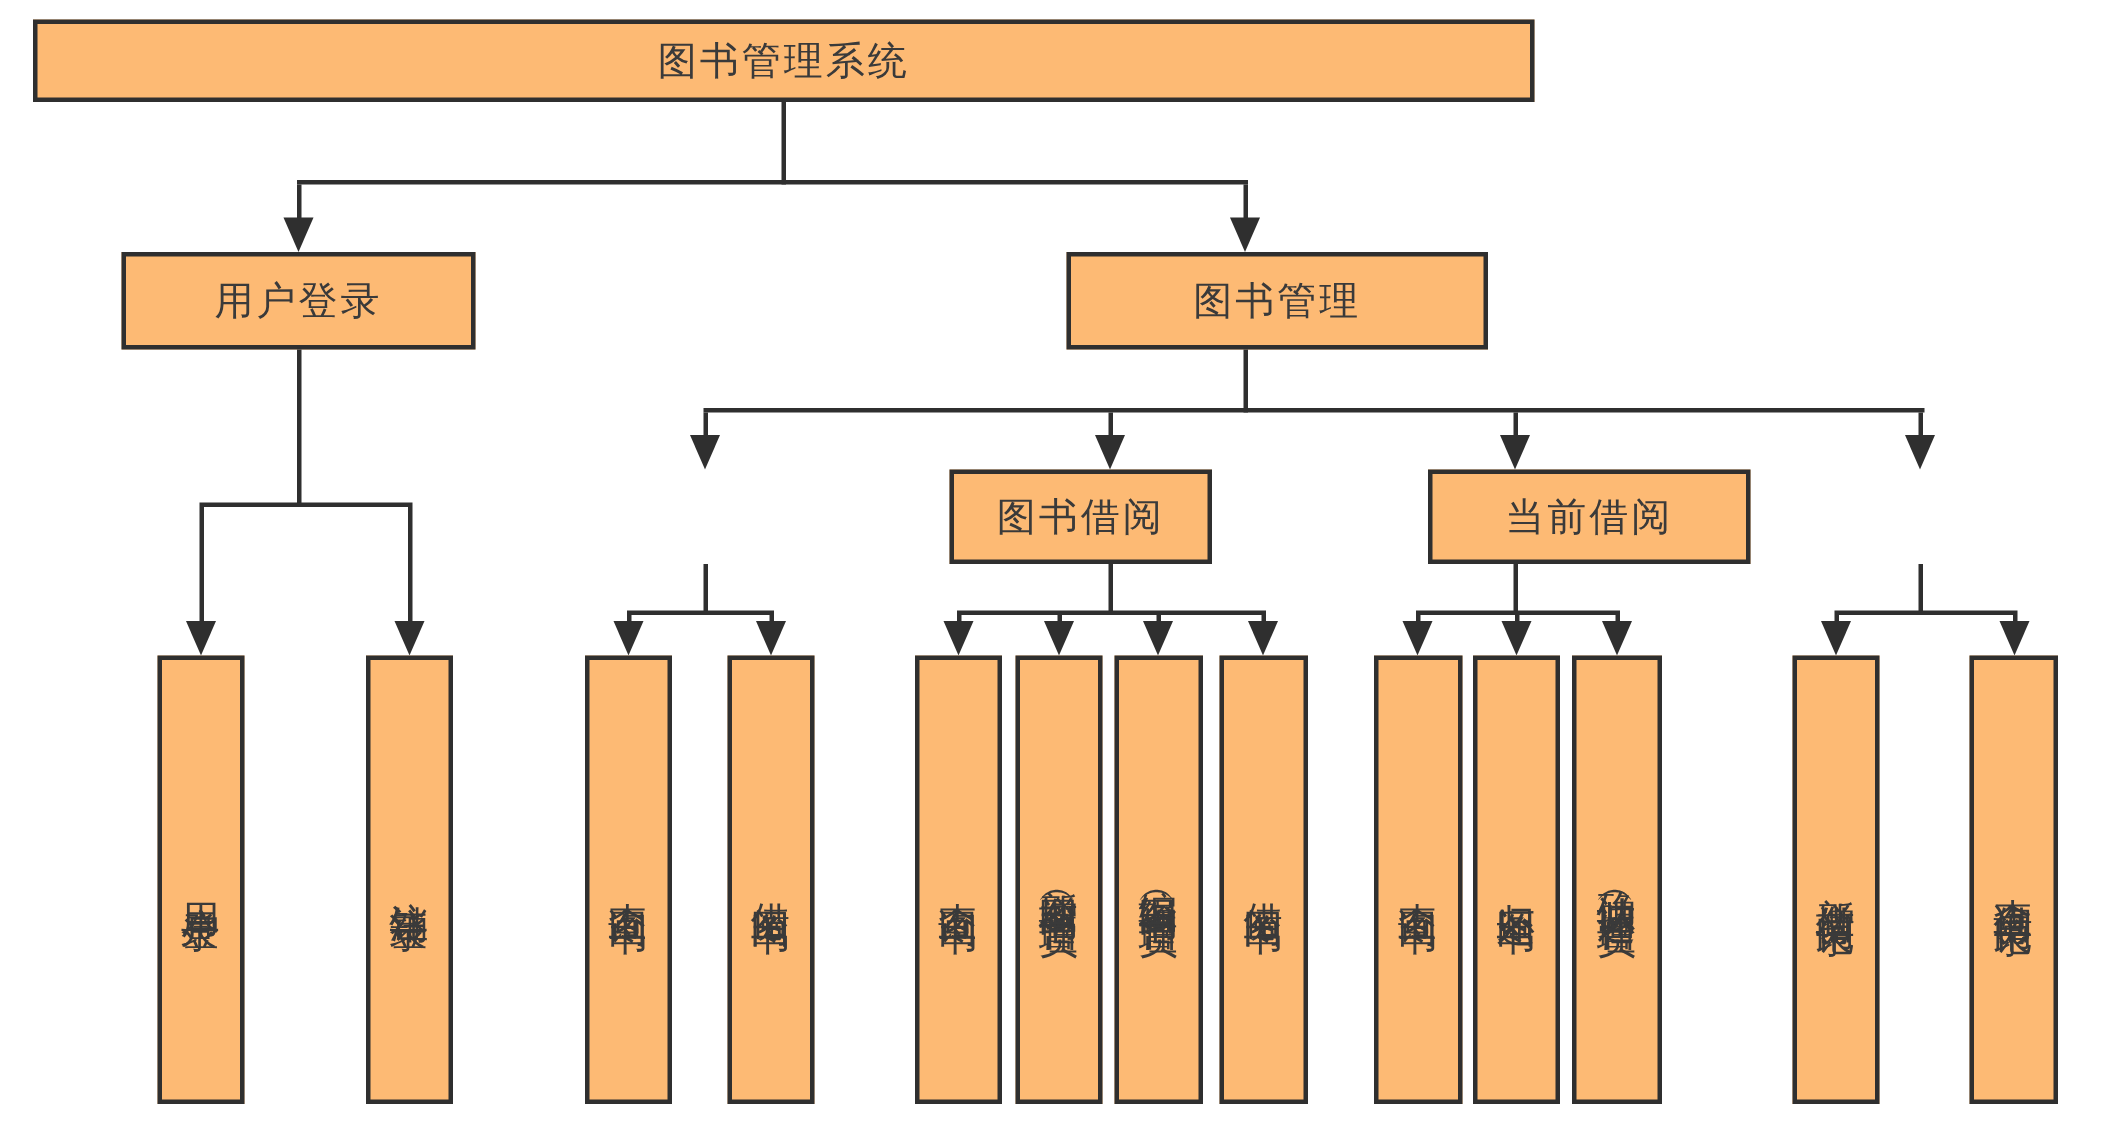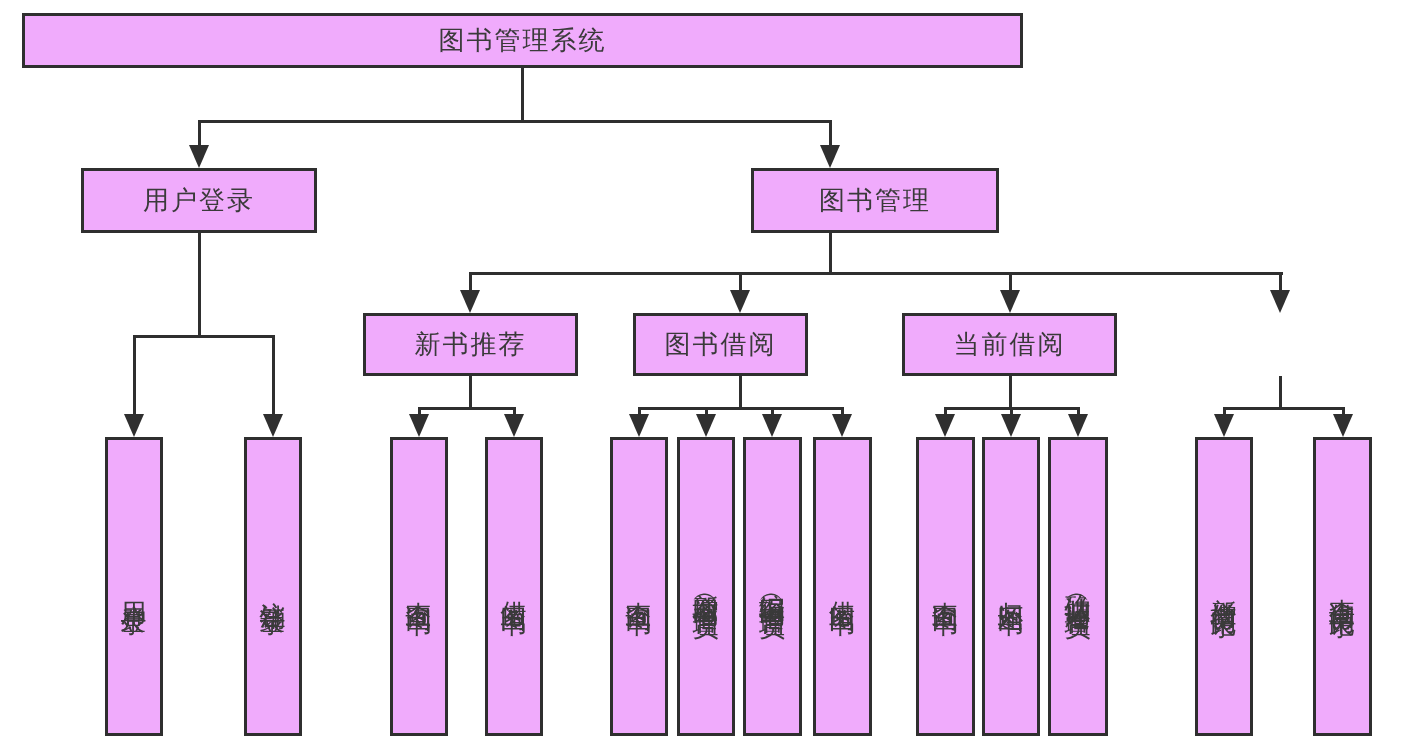--- a/index.html
+++ b/index.html
@@ -18,21 +18,21 @@
     position: relative;
     width: 1405px;
     height: 747px;
     background: var(--bg);
     overflow: hidden;
   }
   .box {
     position: absolute;
     box-sizing: border-box;
     border: 3px solid var(--border);
-    background: #f0abfc;
+    background: #fdba74;
     display: flex;
     align-items: center;
     justify-content: center;
     color: var(--text);
     font-size: 26px;
     letter-spacing: 2px;
     white-space: nowrap;
   }
   .vbox .vtext {
     writing-mode: vertical-rl;
@@ -91,21 +91,21 @@
       <div class="head"></div>
   </div>
   <div class="arrow" style="left:820px; top:123px; height:45px;">
     <div class="stem"></div>
       <div class="head"></div>
   </div>
 
   <div class="box" style="left:81px; top:168px; width:236px; height:65px;">
     <span>用户登录</span>
   </div>
-  <div class="box" style="left:711px; top:168px; width:248px; height:65px;margin-left:40px;">
+  <div class="box" style="left:711px; top:168px; width:281px; height:65px;">
     <span>图书管理</span>
   </div>
 
   <div class="vline" style="left:198px; top:233px; height:105px;"></div>
   <div class="hline" style="left:133px; top:335px; width:142px;"></div>
   <div class="arrow" style="left:124px; top:338px; height:99px;">
     <div class="stem"></div>
       <div class="head"></div>
   </div>
   <div class="arrow" style="left:263px; top:338px; height:99px;">
@@ -125,27 +125,24 @@
   </div>
   <div class="arrow" style="left:1000px; top:275px; height:38px;">
     <div class="stem"></div>
       <div class="head"></div>
   </div>
   <div class="arrow" style="left:1270px; top:275px; height:38px;">
     <div class="stem"></div>
       <div class="head"></div>
   </div>
 
-  <div class="box" style="left:363px; top:313px; width:215px; height:63px;">
-    <span>新书推荐</span>
-  </div>
   <div class="box" style="left:633px; top:313px; width:175px; height:63px;">
     <span>图书借阅</span>
   </div>
-  <div class="box" style="left:902px; top:313px; width:215px; height:63px;">
+  <div class="box" style="left:952px; top:313px; width:215px; height:63px;">
     <span>当前借阅</span>
   </div>
 
   <div class="vline" style="left:469px; top:376px; height:34px;"></div>
   <div class="hline" style="left:418px; top:407px; width:98px;"></div>
   <div class="arrow" style="left:409px; top:410px; height:27px;">
     <div class="stem"></div>
       <div class="head"></div>
   </div>
   <div class="arrow" style="left:504px; top:410px; height:27px;">

